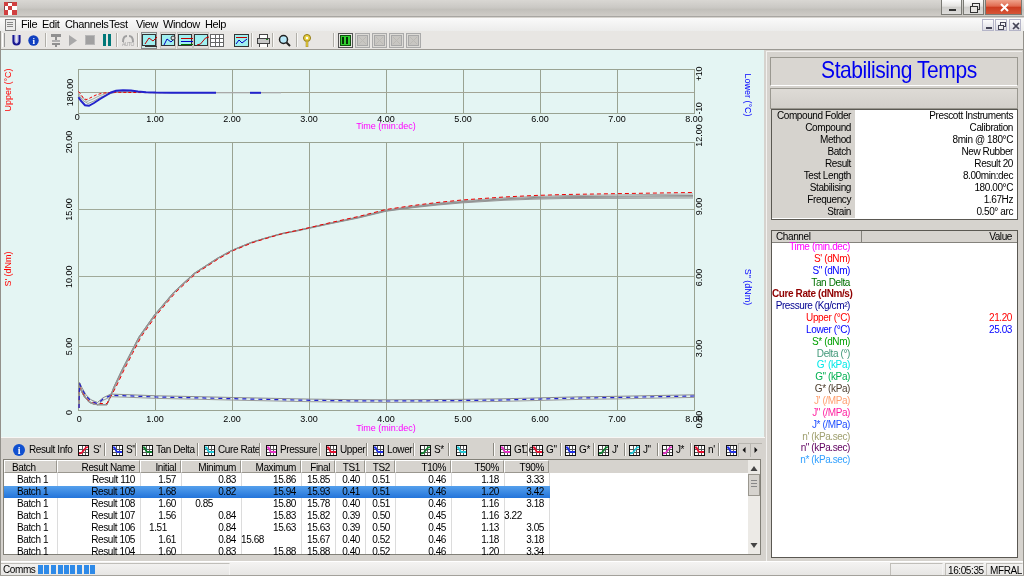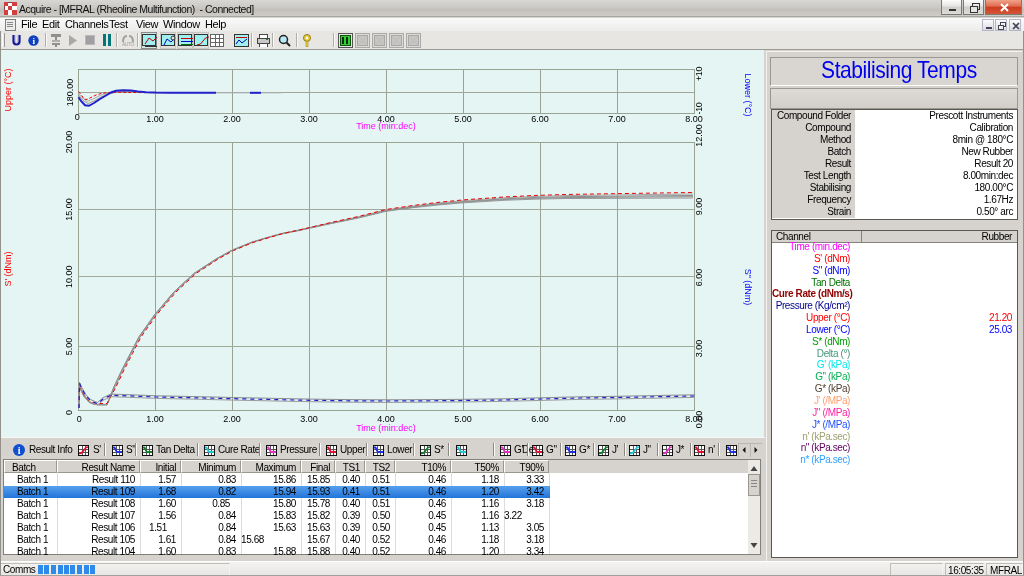--- a/index.html
+++ b/index.html
@@ -74,21 +74,20 @@
 
 <div id="titlebar">
   <svg class="ticon" width="13" height="13" shape-rendering="crispEdges">
       <rect width="13" height="13" fill="#fff" stroke="#884444"></rect>
       <rect x="0" y="0" width="4" height="4" fill="#d04040"></rect>
       <rect x="8" y="0" width="5" height="4" fill="#d04040"></rect>
       <rect x="4" y="4" width="4" height="4" fill="#d04040"></rect>
       <rect x="0" y="8" width="4" height="5" fill="#d04040"></rect>
       <rect x="8" y="8" width="5" height="5" fill="#d04040"></rect>
     </svg>
-  <div class="ttext">Acquire - [MFRAL (Rheoline Multifunction)&nbsp; - Connected]</div>
   <div class="capbtn" style="left:941px;width:21px;">
       <svg class="capglyph" width="21" height="15">
         <line x1="7" y1="10" x2="14" y2="10" stroke="#333" stroke-width="2"></line>
       </svg>
     </div>
   <div class="capbtn" style="left:963px;width:21px;">
       <svg class="capglyph" width="21" height="15" shape-rendering="crispEdges">
         <rect x="8" y="3" width="7" height="6" fill="none" stroke="#333"></rect>
         <rect x="6" y="6" width="7" height="6" fill="#e7e5e2" stroke="#333"></rect>
       </svg>
@@ -362,21 +361,21 @@
         <span class="v">1.67Hz</span>
       </div>
 <div class="inforow" style="top:96px;">
         <span class="k">Strain</span>
         <span class="v">0.50° arc</span>
       </div>
 </div>
   <div id="chantable">
     <div id="chanhead">
         <span style="position:absolute;left:4px;">Channel</span>
-        <span style="position:absolute;right:5px;">Rubber</span>
+        <span style="position:absolute;right:5px;">Value</span>
         <i style="position:absolute;left:89px;top:0;width:1px;height:12px;background:#84827c;"></i>
       </div>
 <div class="chanrow" style="top:10px;">
         <span class="cn" style="color:#ff00ff;">Time (min.dec)</span>
       </div>
 <div class="chanrow" style="top:22px;">
         <span class="cn" style="color:#ff0000;">S' (dNm)</span>
       </div>
 <div class="chanrow" style="top:34px;">
         <span class="cn" style="color:#0000ff;">S" (dNm)</span>
@@ -663,21 +662,21 @@
         <span class="dcell" style="left:331px;width:25px;text-align:right;">0.41</span>
         <span class="dcell" style="left:361px;width:25px;text-align:right;">0.51</span>
         <span class="dcell" style="left:391px;width:51px;text-align:right;">0.46</span>
         <span class="dcell" style="left:447px;width:48px;text-align:right;">1.20</span>
         <span class="dcell" style="left:500px;width:40px;text-align:right;">3.42</span>
       </div>
 <div class="drow" style="top:38px;">
         <span class="dcell" style="left:13px;">Batch 1</span>
         <span class="dcell" style="left:53px;width:78px;text-align:right;">Result 108</span>
         <span class="dcell" style="left:136px;width:36px;text-align:right;">1.60</span>
-        <span class="dcell" style="left:177px;width:49px;text-align:right;">0.85</span>
+        <span class="dcell" style="left:177px;width:32px;text-align:right;">0.85</span>
         <span class="dcell" style="left:237px;width:55px;text-align:right;">15.80</span>
         <span class="dcell" style="left:297px;width:29px;text-align:right;">15.78</span>
         <span class="dcell" style="left:331px;width:25px;text-align:right;">0.40</span>
         <span class="dcell" style="left:361px;width:25px;text-align:right;">0.51</span>
         <span class="dcell" style="left:391px;width:51px;text-align:right;">0.46</span>
         <span class="dcell" style="left:447px;width:48px;text-align:right;">1.16</span>
         <span class="dcell" style="left:500px;width:40px;text-align:right;">3.18</span>
       </div>
 <div class="drow" style="top:50px;">
         <span class="dcell" style="left:13px;">Batch 1</span>

